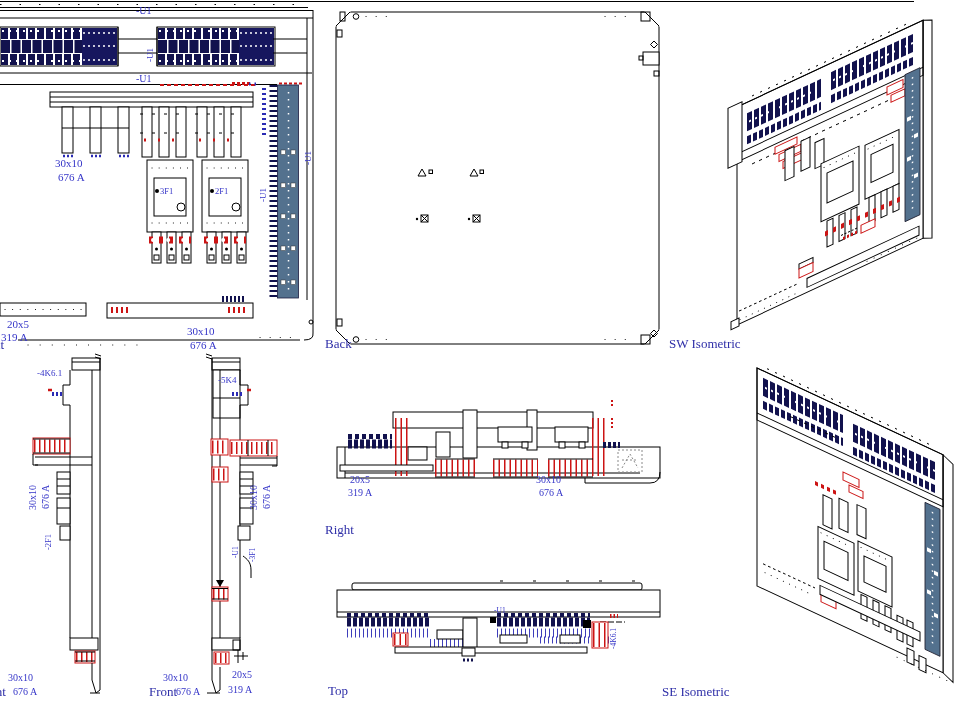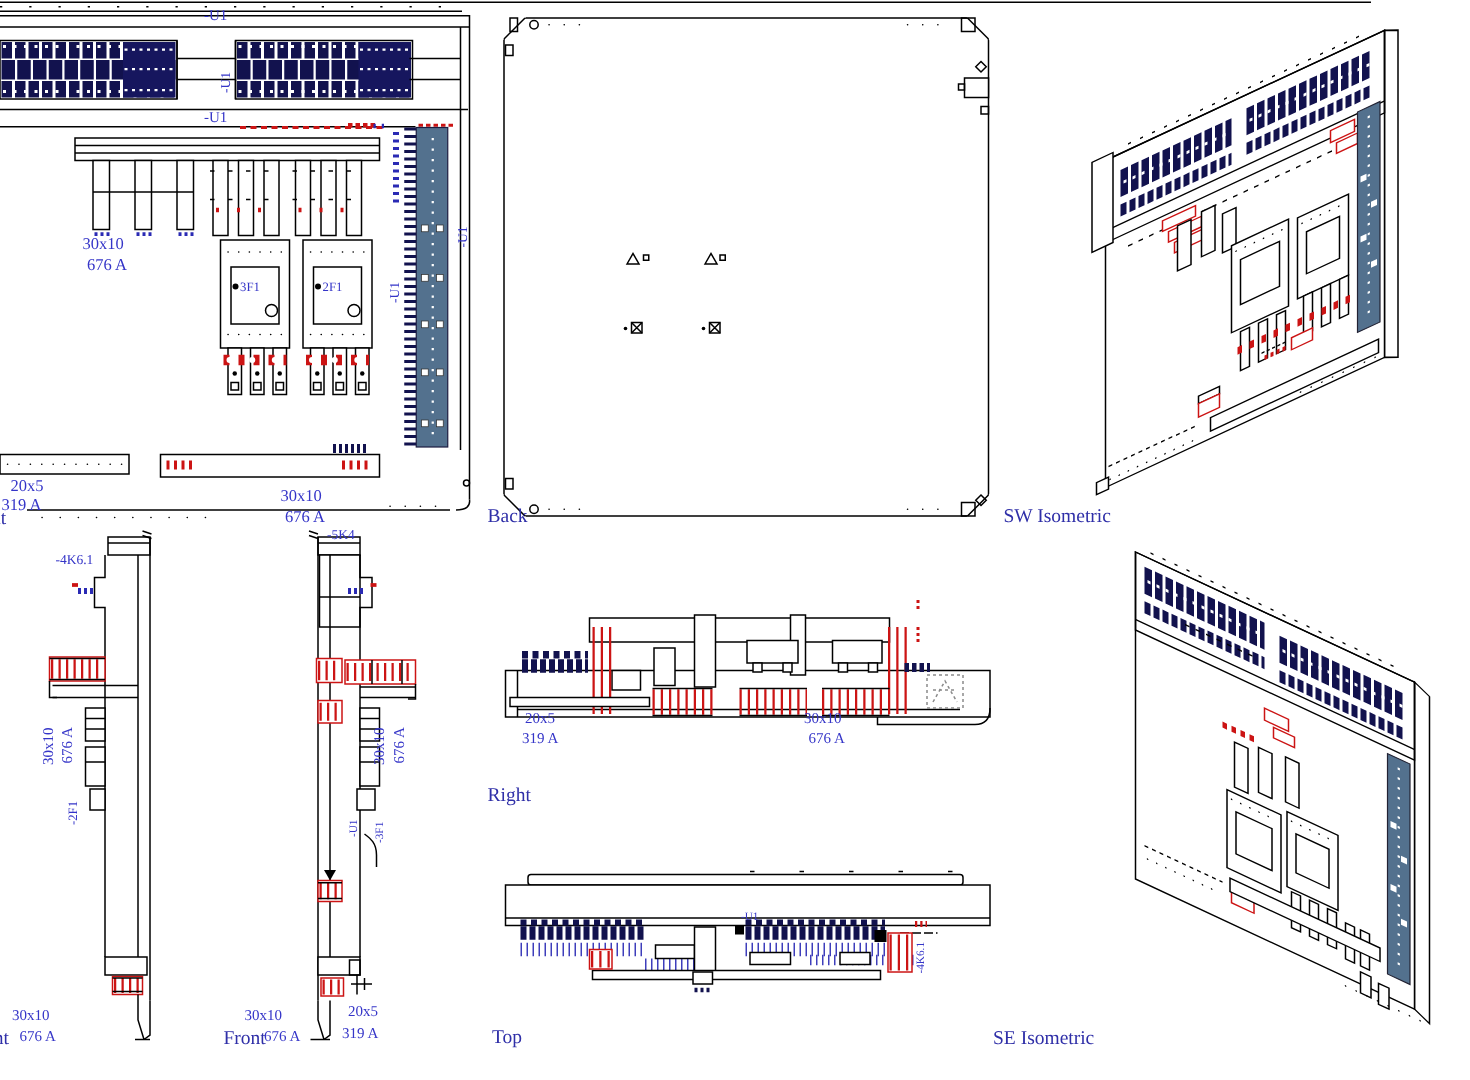--- a/index.html
+++ b/index.html
@@ -491,21 +491,21 @@
 <span class="t cap" style="left:662px;top:685px">SE Isometric</span>
 
 <span class="t s9" style="left:37px;top:369px">-4K6.1</span>
 <span class="t s10 vert" style="left:28px;top:510px">30x10</span>
 <span class="t s10 vert" style="left:41px;top:509px">676 A</span>
 <span class="t s8 vert" style="left:44px;top:550px">-2F1</span>
 <span class="t s10" style="left:8px;top:673px">30x10</span>
 <span class="t cap" style="left:-23px;top:685px">Right</span>
 <span class="t s10" style="left:13px;top:687px">676 A</span>
 
-<span class="t s9" style="left:218px;top:352px">-5K4</span>
+<span class="t s9" style="left:218px;top:376px">-5K4</span>
 <span class="t s10 vert" style="left:249px;top:510px">30x10</span>
 <span class="t s10 vert" style="left:262px;top:509px">676 A</span>
 <span class="t s7 vert" style="left:232px;top:558px">-U1</span>
 <span class="t s7 vert" style="left:249px;top:562px">-3F1</span>
 <span class="t s10" style="left:163px;top:673px">30x10</span>
 <span class="t cap" style="left:149px;top:685px">Front</span>
 <span class="t s10" style="left:176px;top:687px">676 A</span>
 <span class="t s10" style="left:232px;top:670px">20x5</span>
 <span class="t s10" style="left:228px;top:685px">319 A</span>
 

